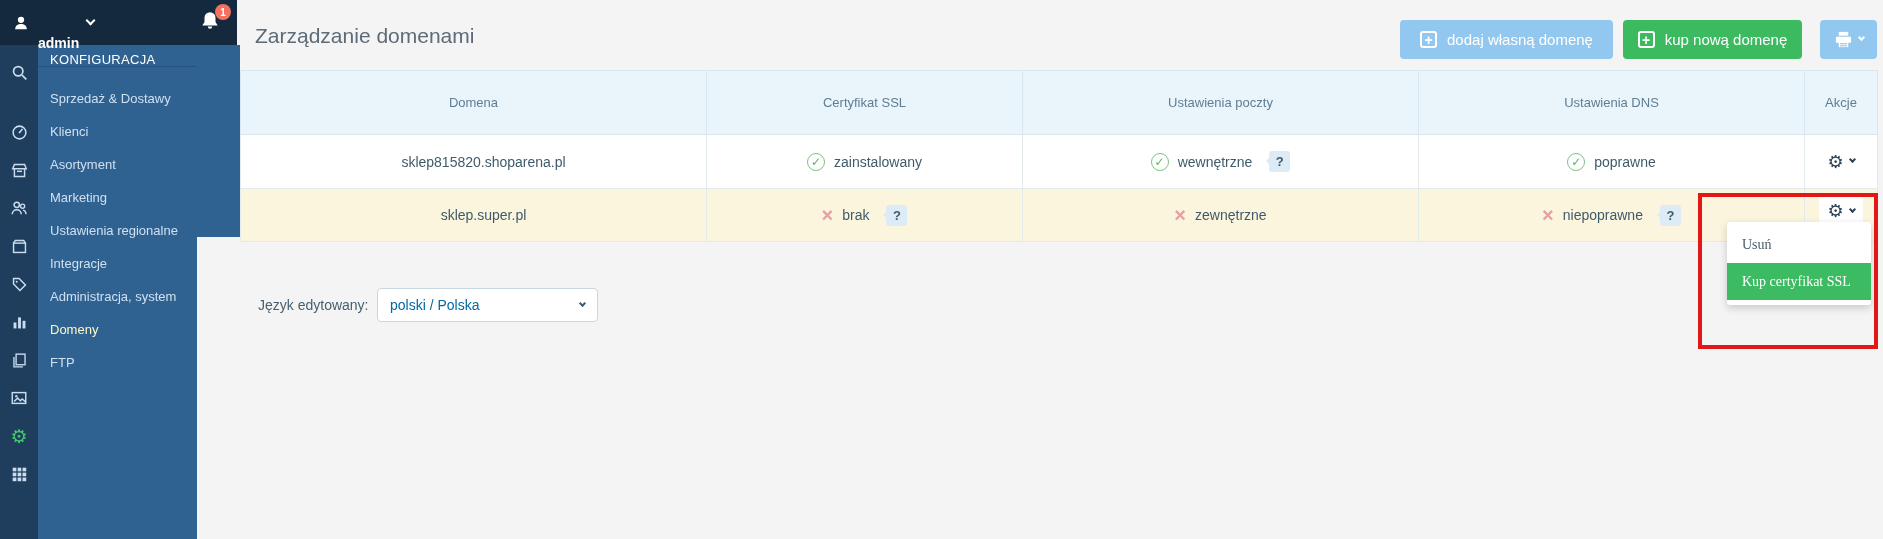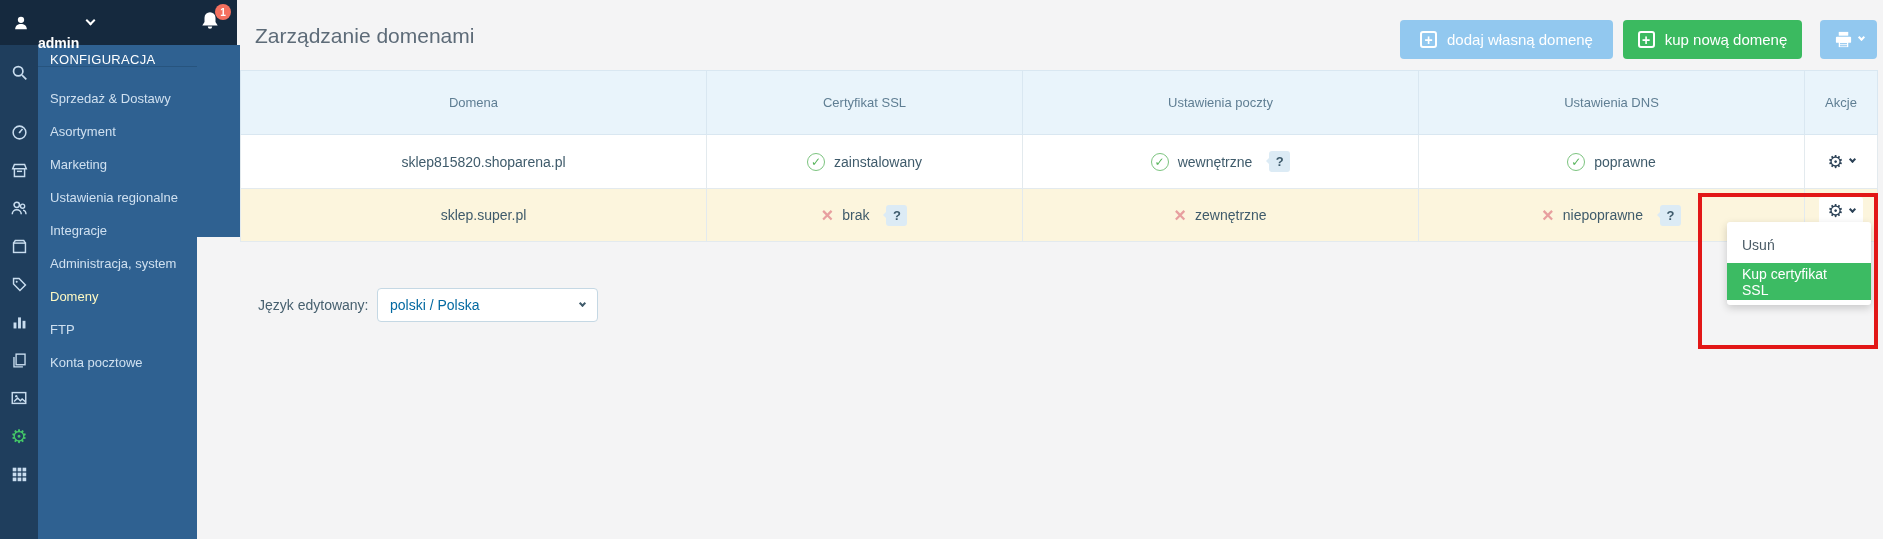--- a/index.html
+++ b/index.html
@@ -47,21 +47,21 @@
   td.cell-domain{text-align:left;padding-left:20px;}
   .status{display:inline-flex;align-items:center;gap:9px;}
   .ck{width:18px;height:18px;border:1px solid #7cc47f;border-radius:50%;color:#58b55c;font-size:12px;display:inline-flex;align-items:center;justify-content:center;line-height:1;}
   .xmark{color:#e79f9f;font-size:20px;line-height:1;font-weight:bold;}
   .help-badge{position:relative;width:21px;height:21px;margin-left:8px;background:#dcebf5;border-radius:3px;color:#3d5a6b;font-size:13px;font-weight:bold;display:inline-flex;align-items:center;justify-content:center;}
   .help-badge::before{content:"";position:absolute;left:-7px;top:6px;border:4px solid transparent;border-right-color:#dcebf5;}
   .gear-btn{display:inline-flex;align-items:center;gap:6px;color:#2c4257;cursor:pointer;}
   .gear-glyph{font-size:18px;line-height:1;}
   .toggle-open{display:inline-flex;align-items:center;gap:6px;background:#fff;border-radius:3px;padding:5px 8px;position:relative;top:-4px;cursor:pointer;color:#2c4257;}
   
-  .dropdown{position:absolute;left:1727px;top:222px;width:144px;background:#fff;border-radius:3px;box-shadow:0 3px 9px rgba(0,0,0,.18);padding:4px 0 5px 0;z-index:6;}
+  .dropdown{position:absolute;left:1727px;top:222px;width:144px;background:#fff;border-radius:3px;box-shadow:0 3px 9px rgba(0,0,0,.18);padding:4px 0 5px 0;z-index:6;font-family:Liberation Serif, serif;}
   .dd-item{height:37px;display:flex;align-items:center;padding:0 15px;font-size:14px;color:#4a5b66;cursor:pointer;}
   .dd-item.buy{background:#3cbb63;color:#fff;}
   
   .red-box{position:absolute;left:1698px;top:193px;width:180px;height:156px;border:4px solid #e21717;z-index:10;pointer-events:none;}
   
   .lang-label{position:absolute;left:258px;top:297px;font-size:14px;color:#47606f;}
   .lang-select{position:absolute;left:377px;top:288px;width:221px;height:34px;background:#fff;border:1px solid #c5d8e4;border-radius:4px;display:flex;align-items:center;padding:0 12px;font-size:14px;color:#0369a1;cursor:pointer;}
   .lang-select .chev{margin-left:auto;color:#3f5b6b;}
   svg{display:block;}
 </style>
@@ -167,28 +167,28 @@
           <rect x="13.6" y="13.6" width="4.3" height="4.3"></rect>
         </g>
       </svg>
   </div>
 </div>
 
 <div class="menu-panel">
   <div class="menu-header">KONFIGURACJA</div>
   <div class="menu-items">
     <div class="menu-item">Sprzedaż &amp; Dostawy</div>
+    <div class="menu-item">Klienci</div>
     <div class="menu-item">Asortyment</div>
     <div class="menu-item">Marketing</div>
     <div class="menu-item">Ustawienia regionalne</div>
     <div class="menu-item">Integracje</div>
     <div class="menu-item">Administracja, system</div>
     <div class="menu-item active">Domeny</div>
     <div class="menu-item">FTP</div>
-    <div class="menu-item">Konta pocztowe</div>
   </div>
 </div>
 <div class="menu-ext"></div>
 
 <div class="page-title">Zarządzanie domenami</div>
 
 <div class="btn btn-blue btn-add-own">
   <span class="plus-sq">+</span>
   <span>dodaj własną domenę</span>
 </div>

